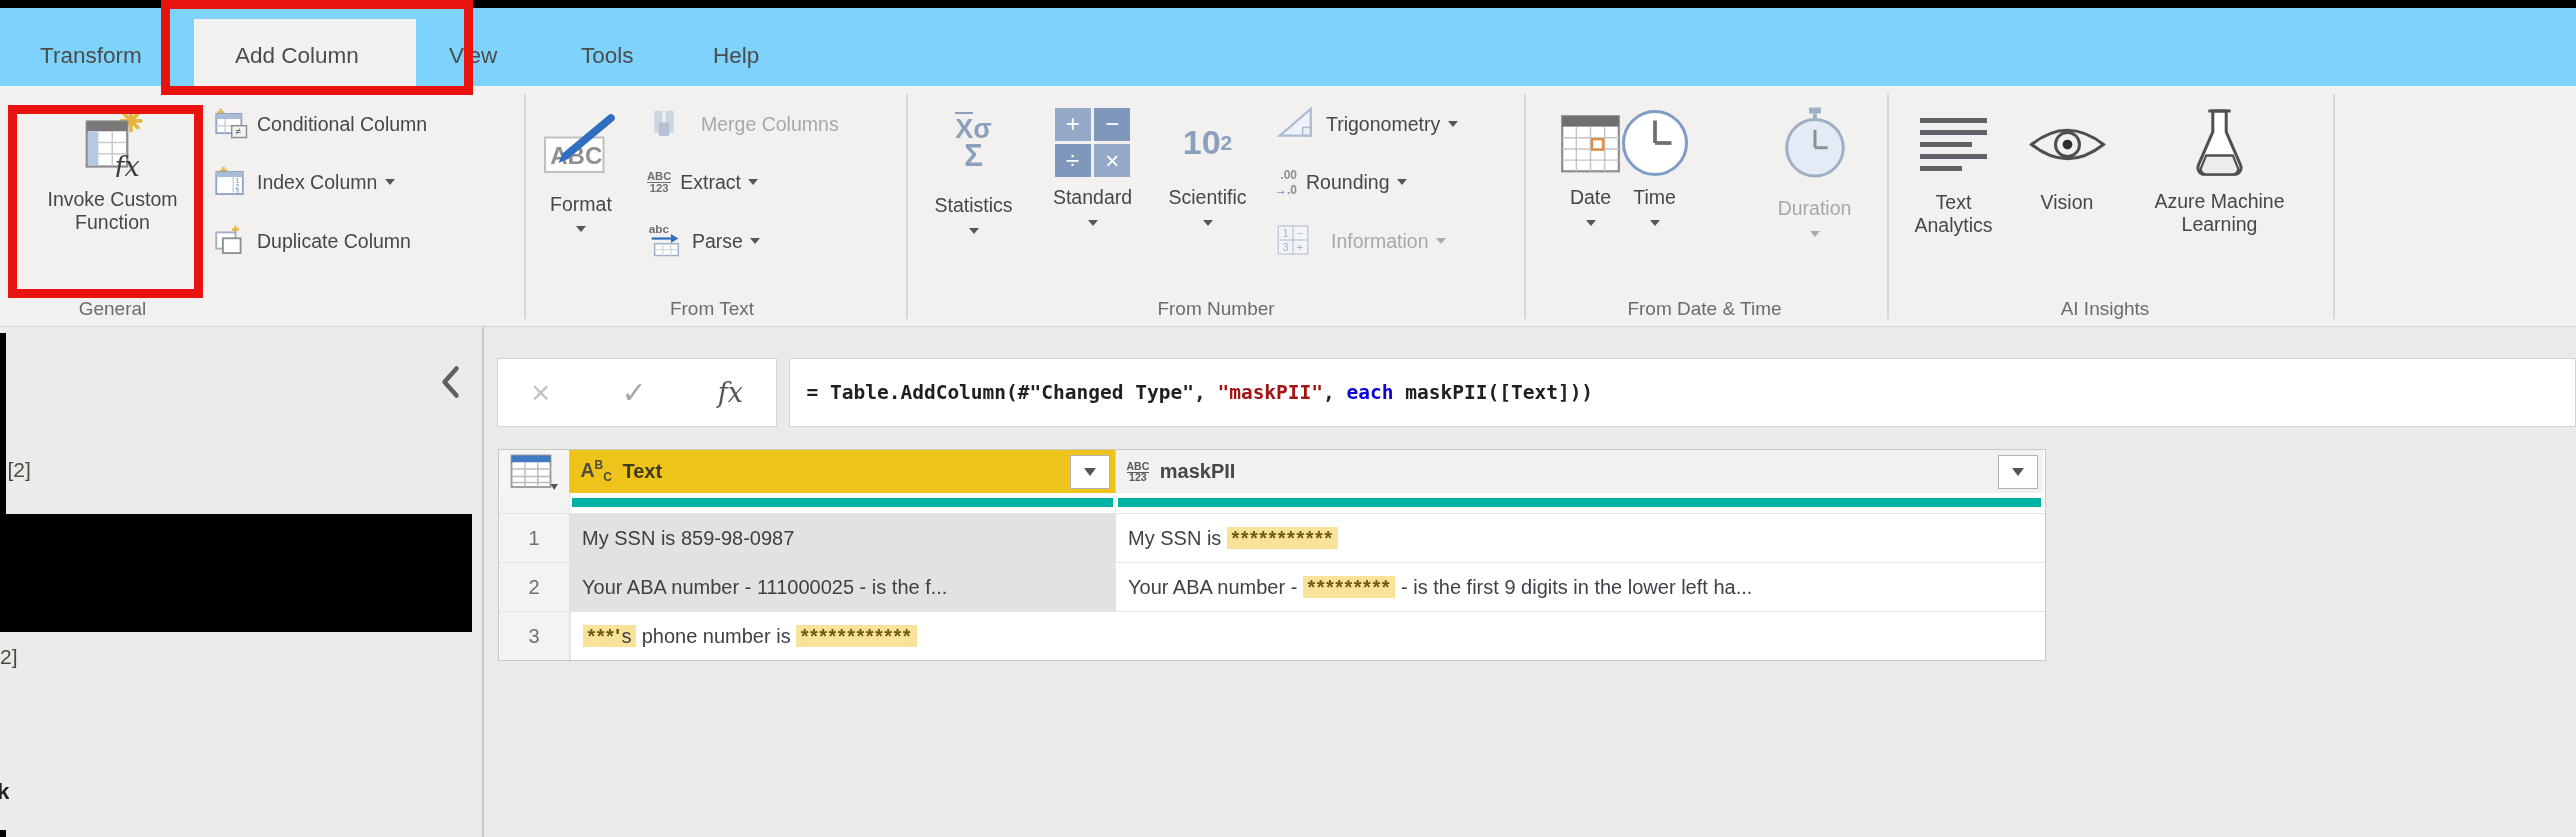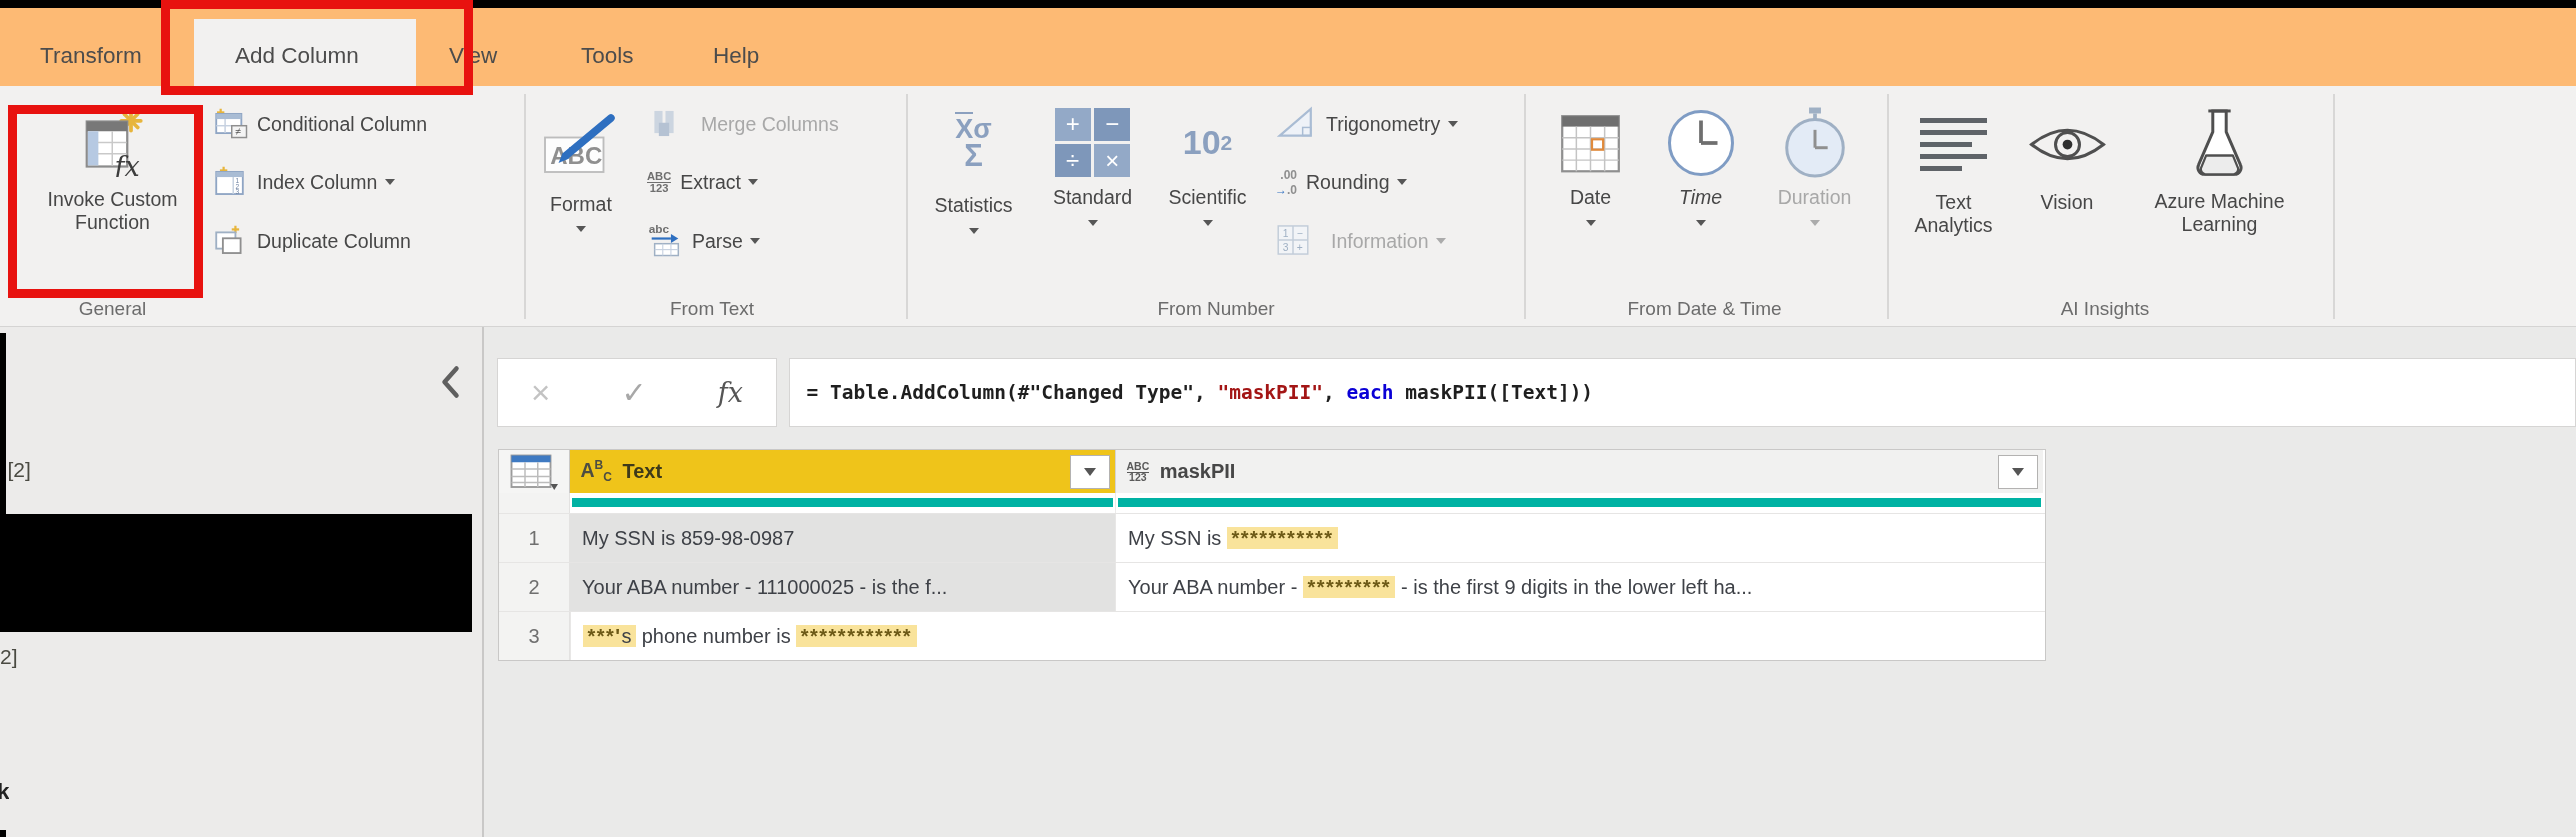--- a/index.html
+++ b/index.html
@@ -1,21 +1,21 @@
 <!DOCTYPE html>
 <html style="font-size:12px"><head>
 <meta charset="utf-8">
 <style>
   * { margin:0; padding:0; box-sizing:border-box; }
   body { font-family:"Liberation Sans", sans-serif; background:#fff; }
   #canvas { position:relative; width:2576px; height:837px; background:#fff; overflow:hidden; }
 
   
   .top-black { position:absolute; left:0; top:0; width:2576px; height:7.5px; background:#000; }
-  .tabrow { position:absolute; left:0; top:7.5px; width:2576px; height:94px; background:#fdba74; }
+  .tabrow { position:absolute; left:0; top:7.5px; width:2576px; height:94px; background:#7dd3fc; }
   .active-tab-bg { position:absolute; left:194px; top:11.2px; width:222px; height:67px; background:#f2f1f0; }
   .tab { position:absolute; top:35px; font-size:22.5px; color:#4c4c4c; white-space:nowrap; cursor:default; }
 
   
   .ribbon { position:absolute; left:0; top:86px; width:2576px; height:241px; background:#f2f1f0; border-bottom:1.5px solid #d5d4d3; }
   .gdiv { position:absolute; top:7.5px; height:225px; width:1.5px; background:#d8d7d6; }
   .group-label { position:absolute; top:212px; font-size:19px; color:#6c6c6c; text-align:center; white-space:nowrap; }
   .rsmall { position:absolute; height:33px; display:flex; align-items:center; white-space:nowrap; }
   .rsmall .lbl { font-size:19.5px; color:#474747; margin-left:9px; }
   .rsmall.disabled .lbl { color:#a8a8a8;margin-left:20px; }
@@ -317,21 +317,21 @@
               <line x1="45" y1="25" x2="45" y2="85"></line>
               <line x1="64" y1="25" x2="64" y2="85"></line>
           </g>
           <rect x="47" y="42" width="15" height="14" fill="none" stroke="#e08a3c" stroke-width="3"></rect>
         </svg>
       </div>
       <div class="biglbl" style="margin-top:6px">Date</div>
       <div class="caret under"></div>
     </div>
 
-    <div class="rbig" style="left:1652px; top:19px; width:97px;font-style:italic;">
+    <div class="rbig" style="left:1606px; top:19px; width:97px;">
       <div class="iconwrap" style="height:75px;">
         <svg width="72" height="72" viewBox="0 0 96 96">
           <circle cx="48" cy="48" r="42" fill="#fff" stroke="#7f9cc4" stroke-width="4"></circle>
           <line x1="48" y1="48" x2="48" y2="18" stroke="#6f6f6f" stroke-width="5"></line>
           <line x1="48" y1="48" x2="70" y2="48" stroke="#6f6f6f" stroke-width="5"></line>
         </svg>
       </div>
       <div class="biglbl" style="margin-top:6px">Time</div>
       <div class="caret under"></div>
     </div>
@@ -339,21 +339,21 @@
     <div class="rbig disabled" style="left:1762px; top:19px; width:105px;">
       <div class="iconwrap" style="height:75px;">
         <svg width="64" height="73" viewBox="0 0 86 98">
           <rect x="35" y="2" width="16" height="8" fill="#9fb0c4"></rect>
           <line x1="43" y1="10" x2="43" y2="18" stroke="#9fb0c4" stroke-width="5"></line>
           <circle cx="43" cy="56" r="38" fill="#e3ebf6" stroke="#9fb0c4" stroke-width="4"></circle>
           <line x1="43" y1="56" x2="43" y2="32" stroke="#8f8f8f" stroke-width="4"></line>
           <line x1="43" y1="56" x2="60" y2="56" stroke="#8f8f8f" stroke-width="4"></line>
         </svg>
       </div>
-      <div class="biglbl" style="margin-top:6px">Duration</div>
+      <div class="biglbl" style="margin-top:17px">Duration</div>
       <div class="caret under"></div>
     </div>
 
     <div class="gdiv" style="left:1887px"></div>
 
     <div class="rbig" style="left:1901px; top:22.5px; width:105px;">
       <div class="iconwrap" style="height:72px;">
         <div class="ta-icon" style="width:67px;">
           <div style="width:67px"></div>
             <div style="width:67px"></div>

